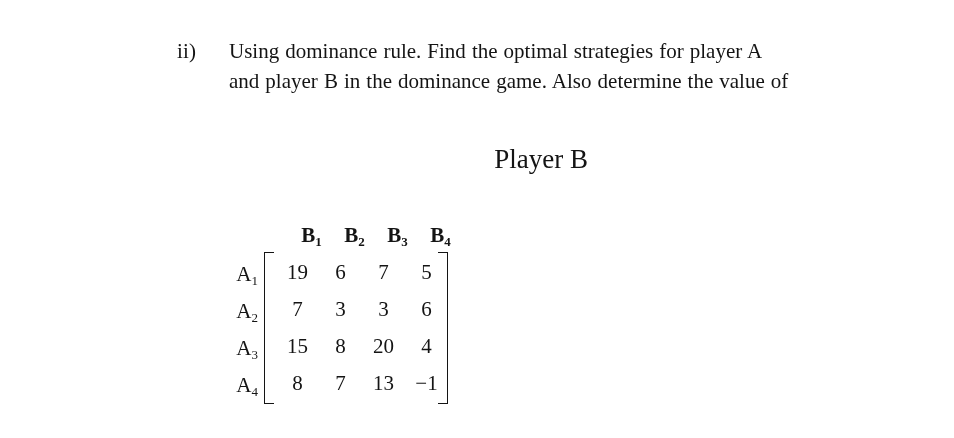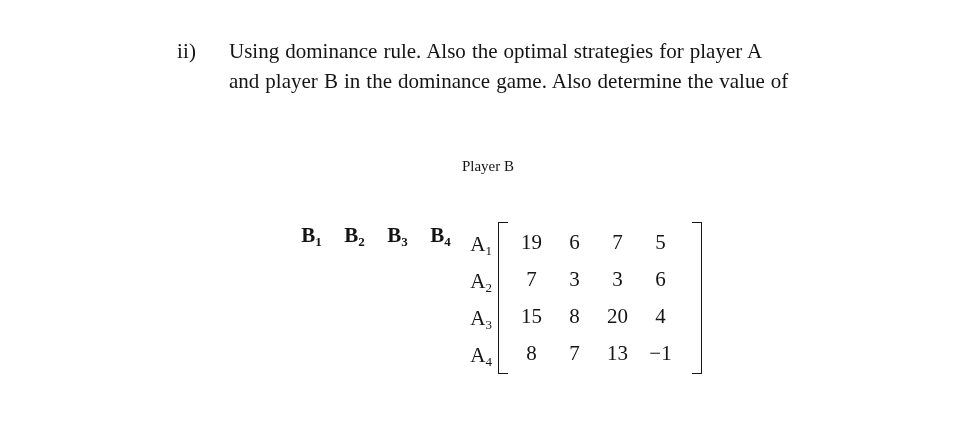--- a/index.html
+++ b/index.html
@@ -42,24 +42,24 @@
   }
   .q-body .line {
     display: block;
     white-space: nowrap;
   }
 
   
   .player-b {
     position: absolute;
     left: 388px;
-    top: 152px;
+    top: 145px;
     width: 200px;
-    text-align: center;
-    font-size: 15px;
+    text-align: right;
+    font-size: 27px;
     line-height: 28px;
   }
 
   
   .matrix-area {
     position: absolute;
     left: 228px;
     top: 222px;
     display: flex;
     align-items: center;
@@ -68,21 +68,21 @@
   .player-a {
     font-size: 21px;
     line-height: 28px;
     white-space: nowrap;
     padding-top: 108px;
     width: 157px;
   }
 
   .matrix-wrap {
     display: flex;
-    flex-direction: row;
+    flex-direction: column;
   }
 
   
   .col-head {
     display: flex;
     padding-left: 28px;   
     margin-bottom: 4px;
   }
   .col-head .rowlab-gap {
     width: 34px;
@@ -113,21 +113,21 @@
     line-height: 37px;
     font-size: 21px;
     text-align: right;
     width: 30px;
   }
 
   .bracketed {
     position: relative;
     display: flex;
     flex-direction: column;
-    padding: 2px 20px 2px 12px;
+    padding: 2px 0 2px 12px;
   }
   .bracketed::before,
   .bracketed::after {
     content: "";
     position: absolute;
     top: 0;
     bottom: 0;
     width: 9px;
     border-top: 1.6px solid #141414;
     border-bottom: 1.6px solid #141414;
@@ -158,21 +158,21 @@
     line-height: 0;
     vertical-align: -0.28em;
   }
 </style>
 </head>
 <body>
 
 <div class="question">
   <div class="q-marker">ii)</div>
   <div class="q-body">
-    <span class="line">Using dominance rule. Also the optimal strategies for player A</span>
+    <span class="line">Using dominance rule. Find the optimal strategies for player A</span>
     <span class="line">and player B in the dominance game. Also determine the value of</span>
   </div>
 </div>
 
 <div class="player-b">Player B</div>
 
 <div class="matrix-area">
 
 
   <div class="matrix-wrap">

